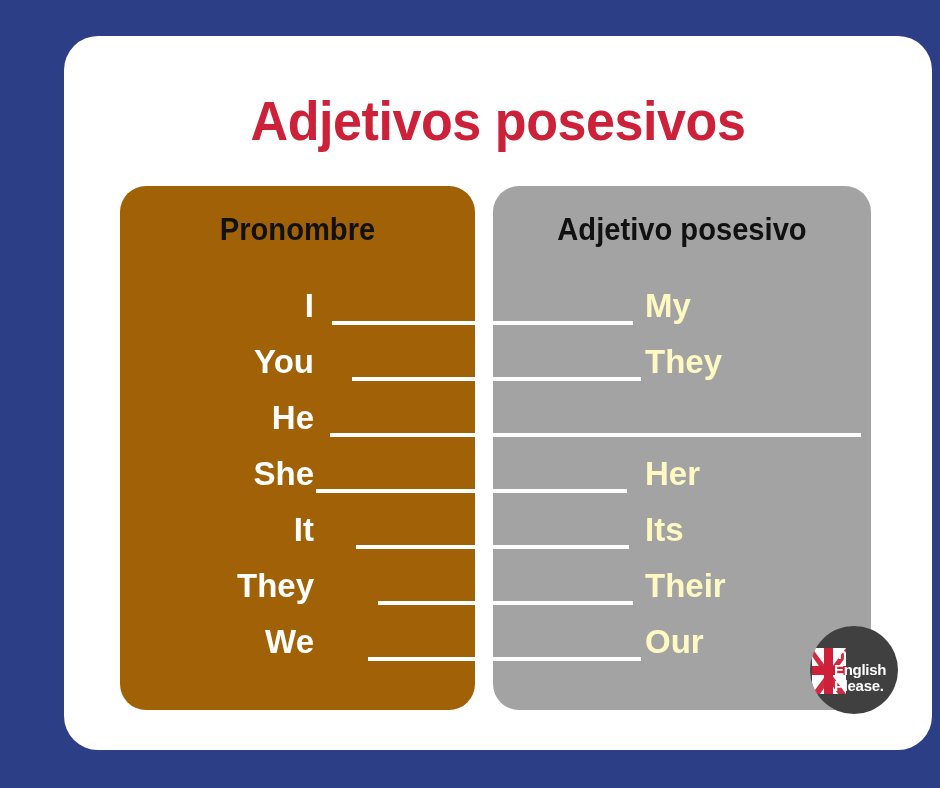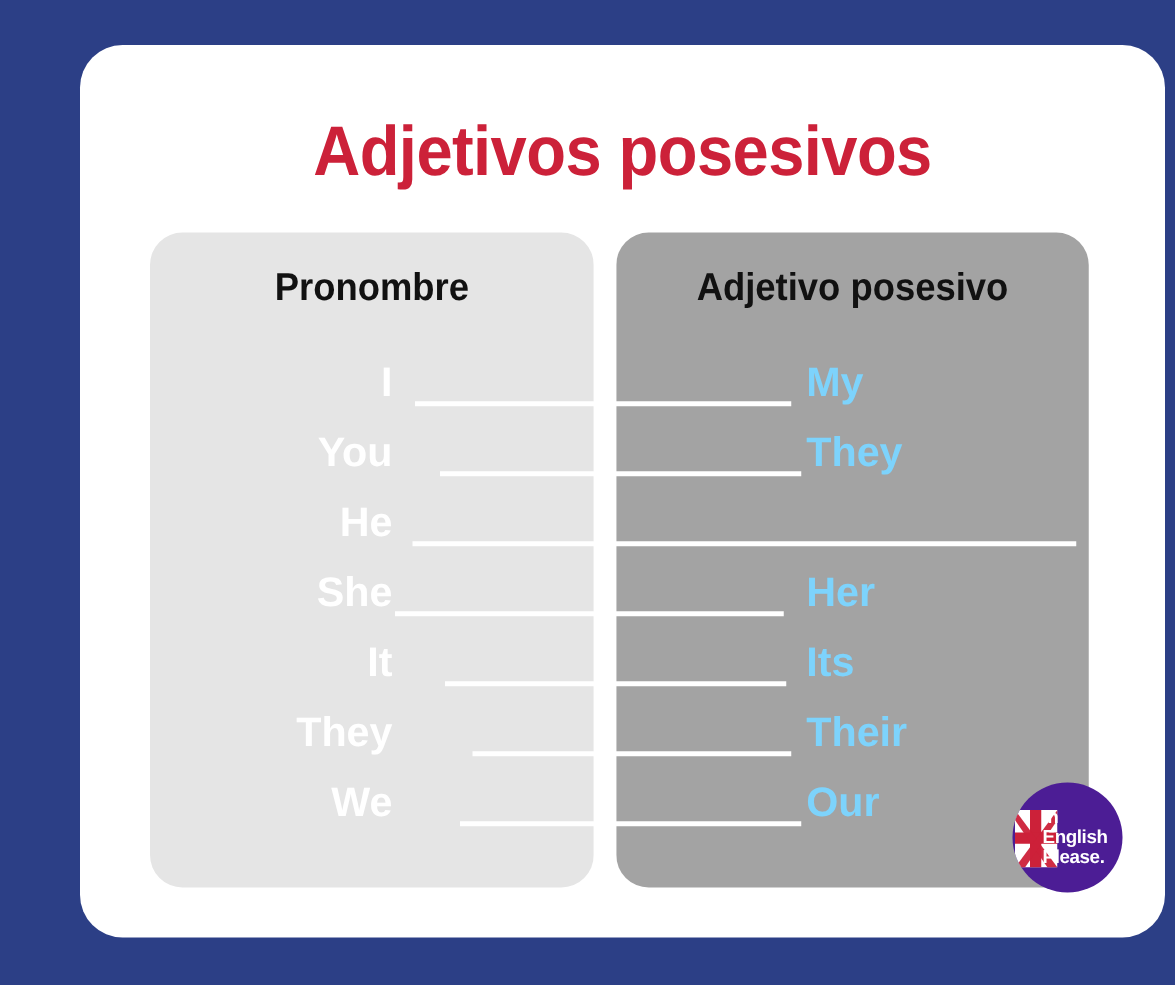--- a/index.html
+++ b/index.html
@@ -44,21 +44,21 @@
     white-space: nowrap;
   }
   .panel {
     position: absolute;
     top: 186px;
     height: 524px;
   }
   .panel-pronoun {
     left: 92px;
     width: 355px;
-    background: #e5e5e5;
+    background: #a16207;
     border-radius: 26px 26px 26px 26px;
   }
   .panel-adjective {
     left: 465px;
     width: 378px;
     background: #a3a3a3;
     border-radius: 26px 26px 26px 26px;
   }
   .panel-header {
     position: absolute;
@@ -111,21 +111,21 @@
     right: 8px;
     bottom: 9px;
     height: 4px;
     background: #ffffff;
   }
   .cell-right {
     width: 228px;
     text-align: left;
     font-size: 33px;
     font-weight: bold;
-    color: #7dd3fc;
+    color: #fef9c3;
     font-family: "Liberation Sans", sans-serif;
     white-space: nowrap;
     z-index: 2;
     padding-left: 2px;
     box-sizing: border-box;
   }
   .gap-mask {
     position: absolute;
     left: 447px;
     top: 186px;
@@ -141,21 +141,21 @@
   .row-4 .connector::after { left: 40px; right: 14px; }
   .row-5 .connector::after { left: 52px; right: 2px; }
   .row-6 .connector::after { left: 62px; right: 10px; }
   .logo {
     position: absolute;
     left: 782px;
     top: 626px;
     width: 88px;
     height: 88px;
     border-radius: 50%;
-    background: #4c1d95;
+    background: #404040;
     z-index: 5;
     overflow: hidden;
   }
   .logo-flag {
     position: absolute;
     left: 2px;
     top: 22px;
     width: 34px;
     height: 46px;
   }

